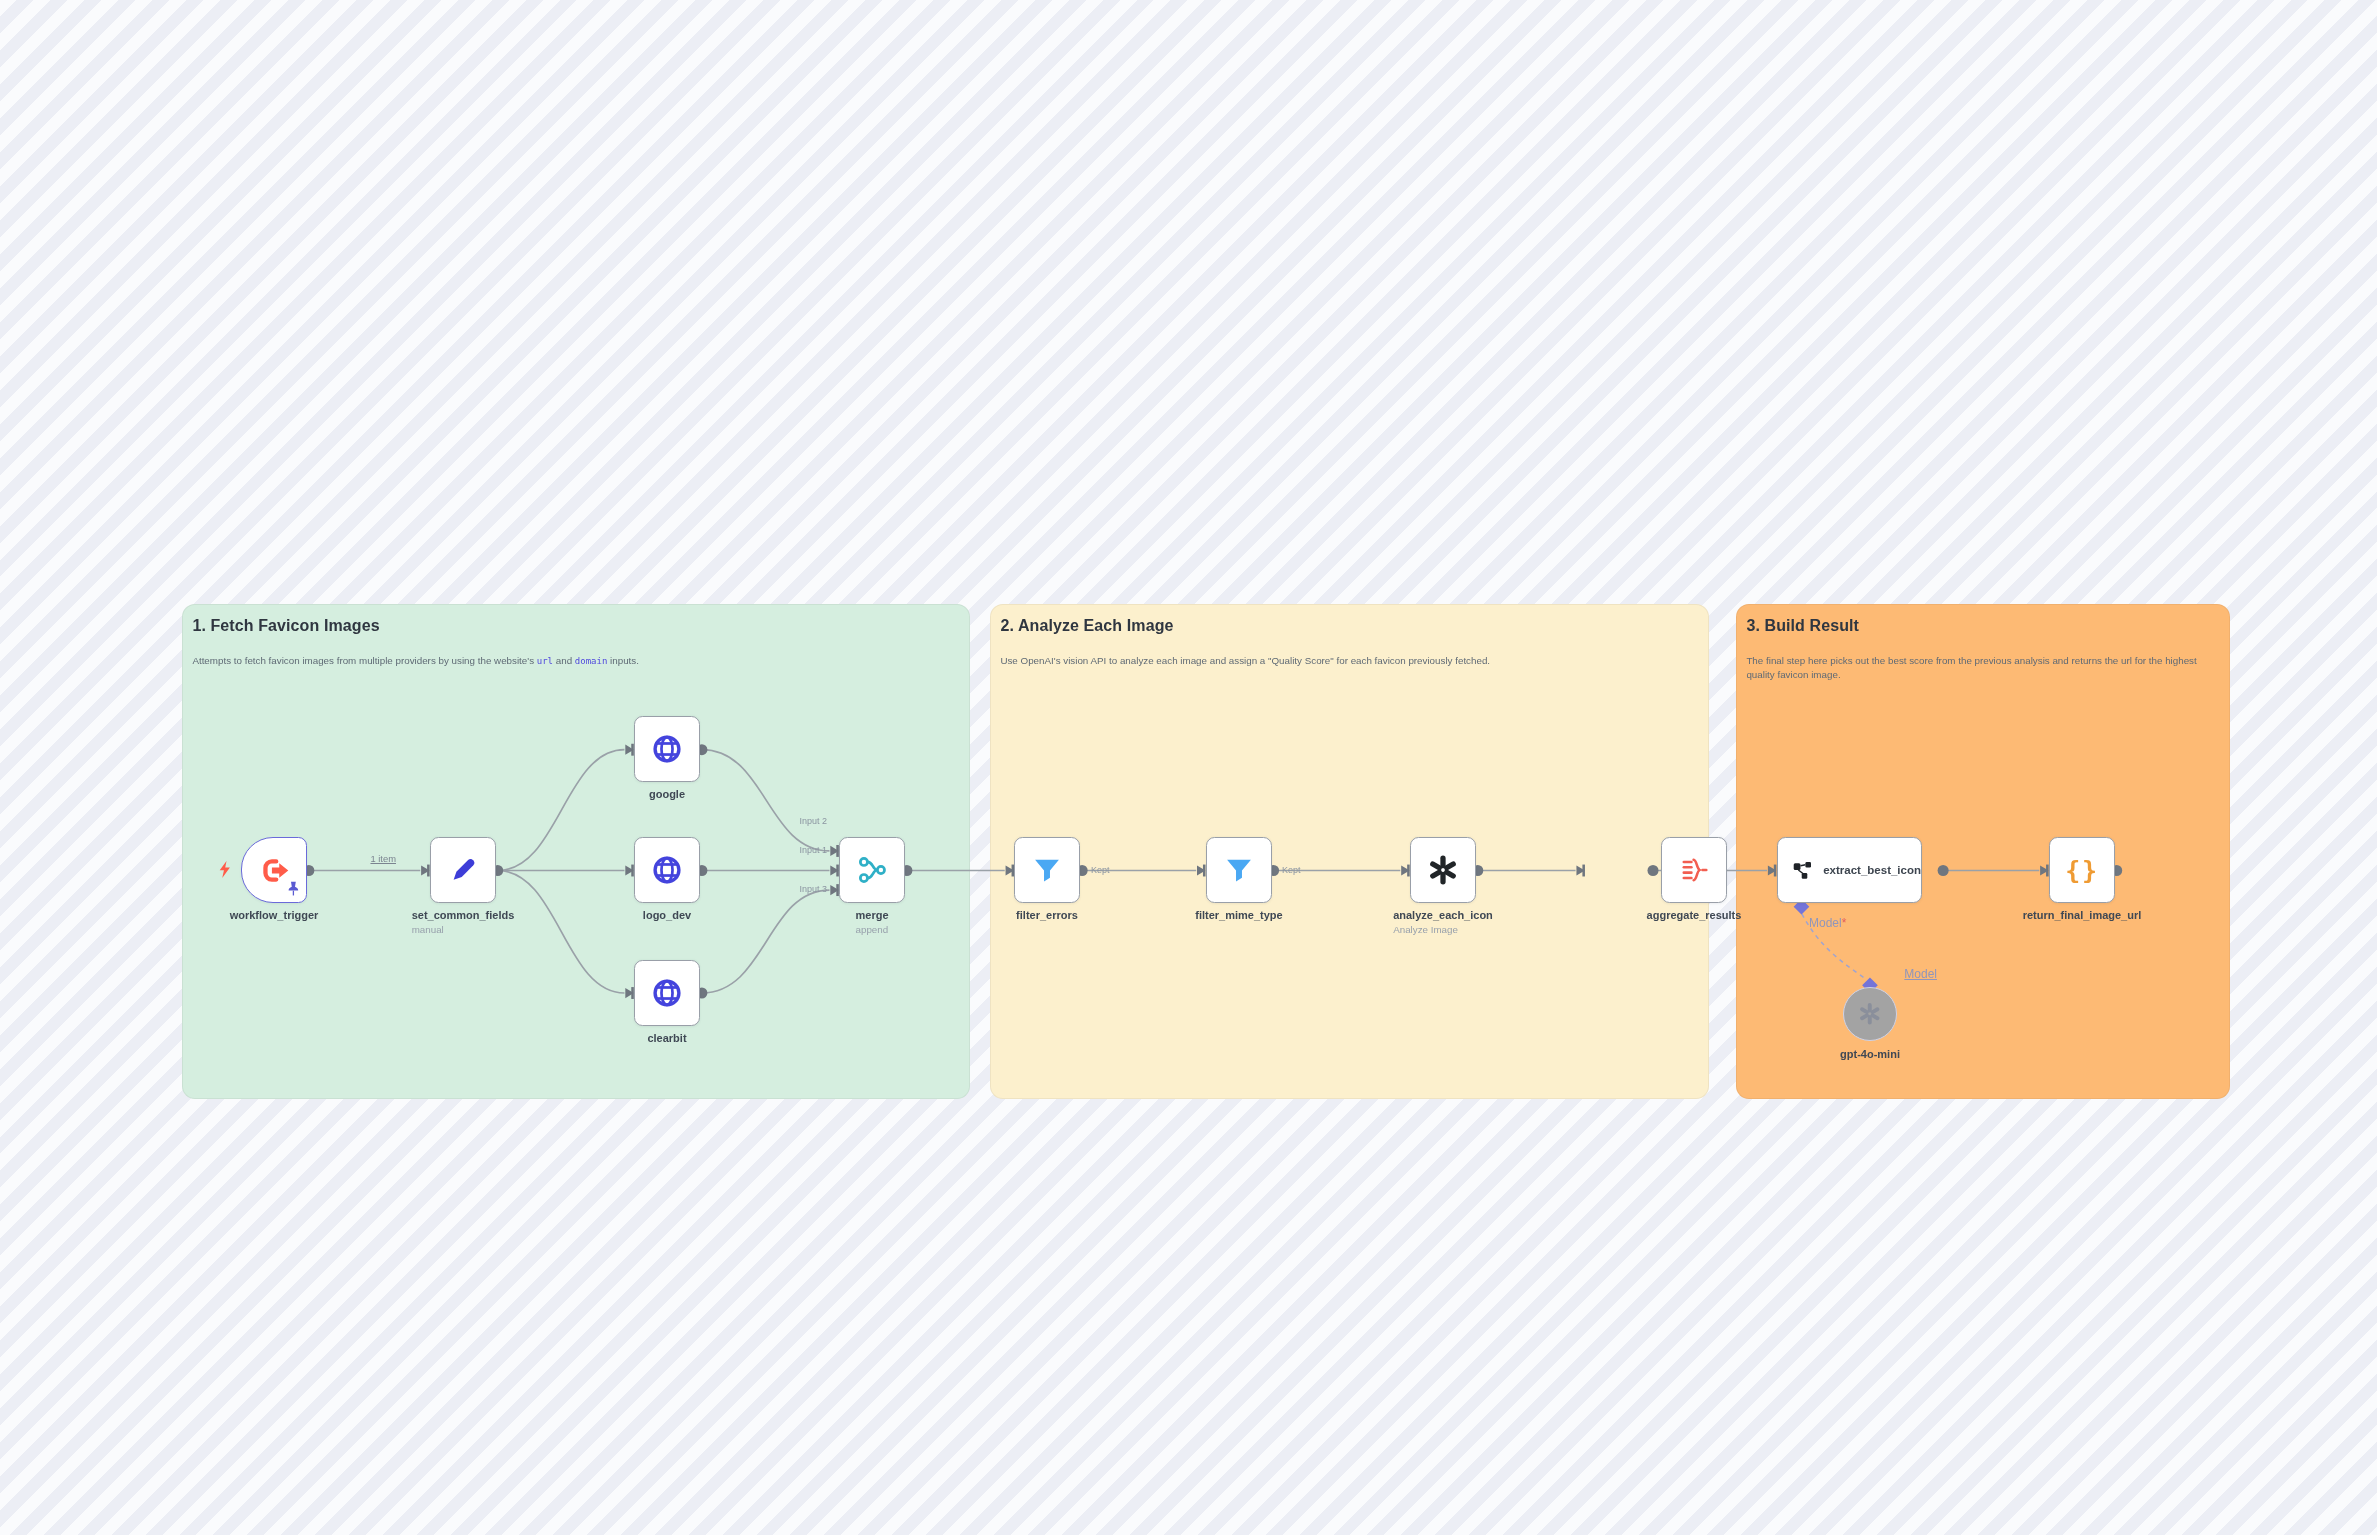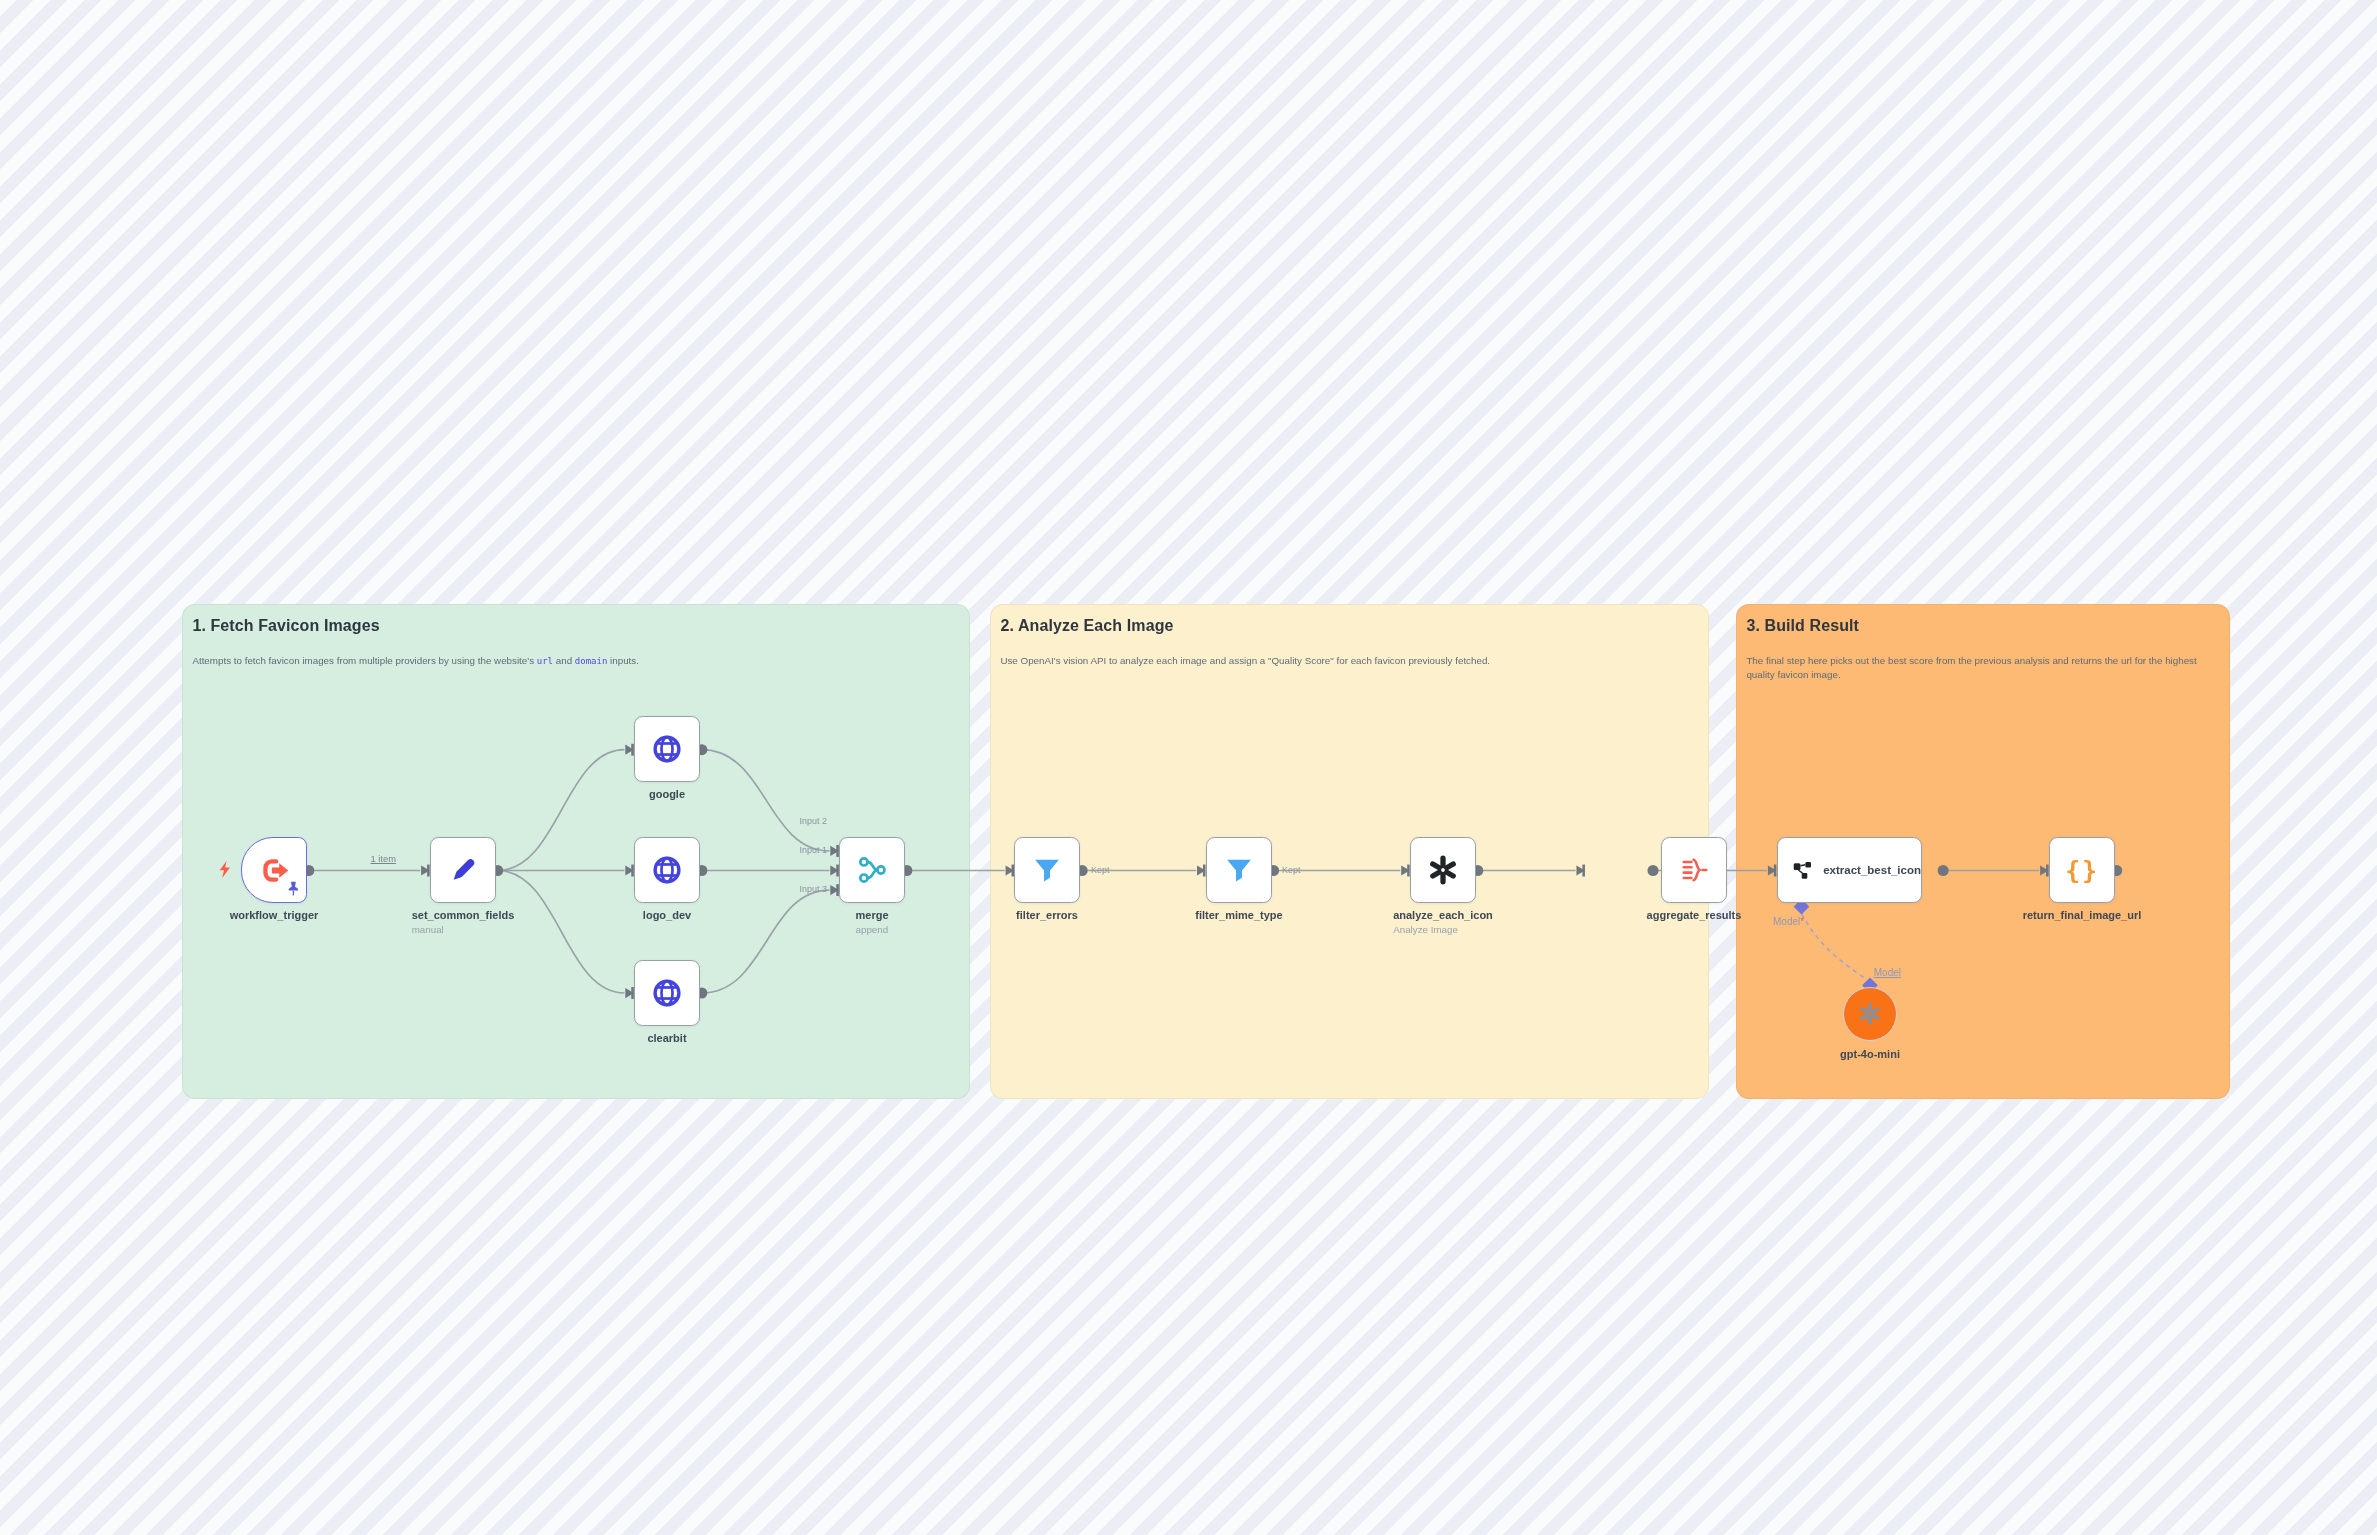--- a/index.html
+++ b/index.html
@@ -31,36 +31,36 @@
 
   
   .node {
     position:absolute; width:66px; height:66px; background:#fff;
     border:1.7px solid #999fa8; border-radius:8.5px;
     display:flex; align-items:center; justify-content:center;
     box-shadow:0 0.9px 2.6px rgba(40,50,70,0.07);
   }
   .node--trigger { border-color:#6a6ada; border-radius:32px 8.5px 8.5px 32px; }
   .node--wide { width:145px; justify-content:flex-start; padding-left:12px; gap:8.5px; }
-  .node--circle { width:54px; height:54px; border-radius:50%; background:#f97316; border:1.7px solid #cfd2e6; box-shadow:none; }
+  .node--circle { width:54px; height:54px; border-radius:50%; background:#a3a3a3; border:1.7px solid #cfd2e6; box-shadow:none; }
   .node-label-wrap {
     position:absolute; top:71px; left:50%; transform:translateX(-50%);
     text-align:left; white-space:nowrap;
   }
   .node--circle .node-label-wrap { top:60px; }
   .node-label { font-size:11px; font-weight:600; color:#3f4854; }
   .node-subtitle { margin-top:3.4px; font-size:9.8px; font-weight:400; color:#98a1ac; }
   .inner-label { font-size:11.5px; font-weight:600; color:#3d454f; white-space:nowrap; }
 
   
   .conn-label { position:absolute; font-size:9.4px; color:#7b8490; }
   .lbl-center { text-align:right;text-decoration:underline; }
   .lbl-right { text-align:right; }
   .lbl-small { font-size:9px; color:#8b95a1;text-align:right; }
-  .lbl-model { font-size:10px; color:#9096bb; }
+  .lbl-model { font-size:12px; color:#9096bb;margin-left:36px; }
   .lbl-model .req { color:#e35d5d; }
 
   
   .bolt { position:absolute; }
   .pin { position:absolute; right:6px; bottom:6px; }
   .braces {
     font-family:"DejaVu Sans Mono", monospace; font-size:25px; font-weight:700;
     color:#ef9b33; letter-spacing:1.7px;
   }
 </style>

